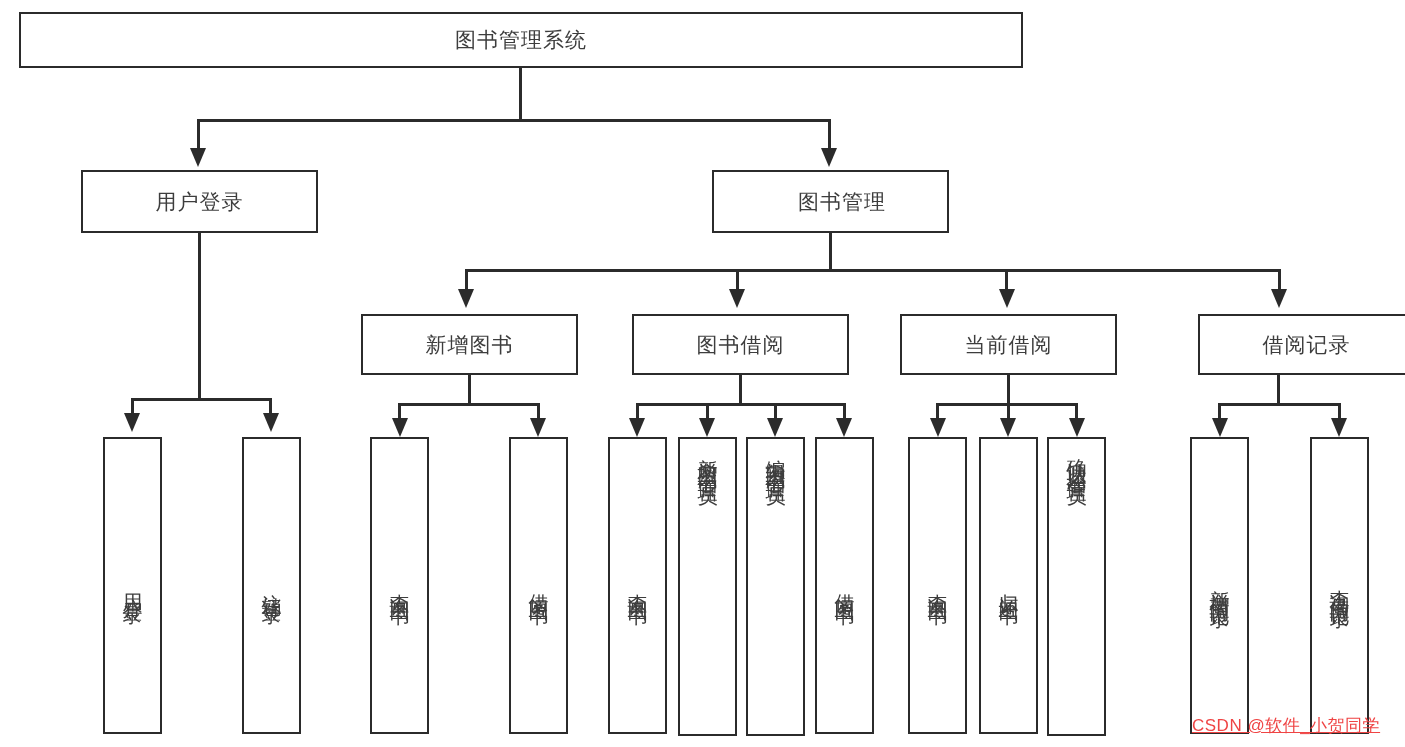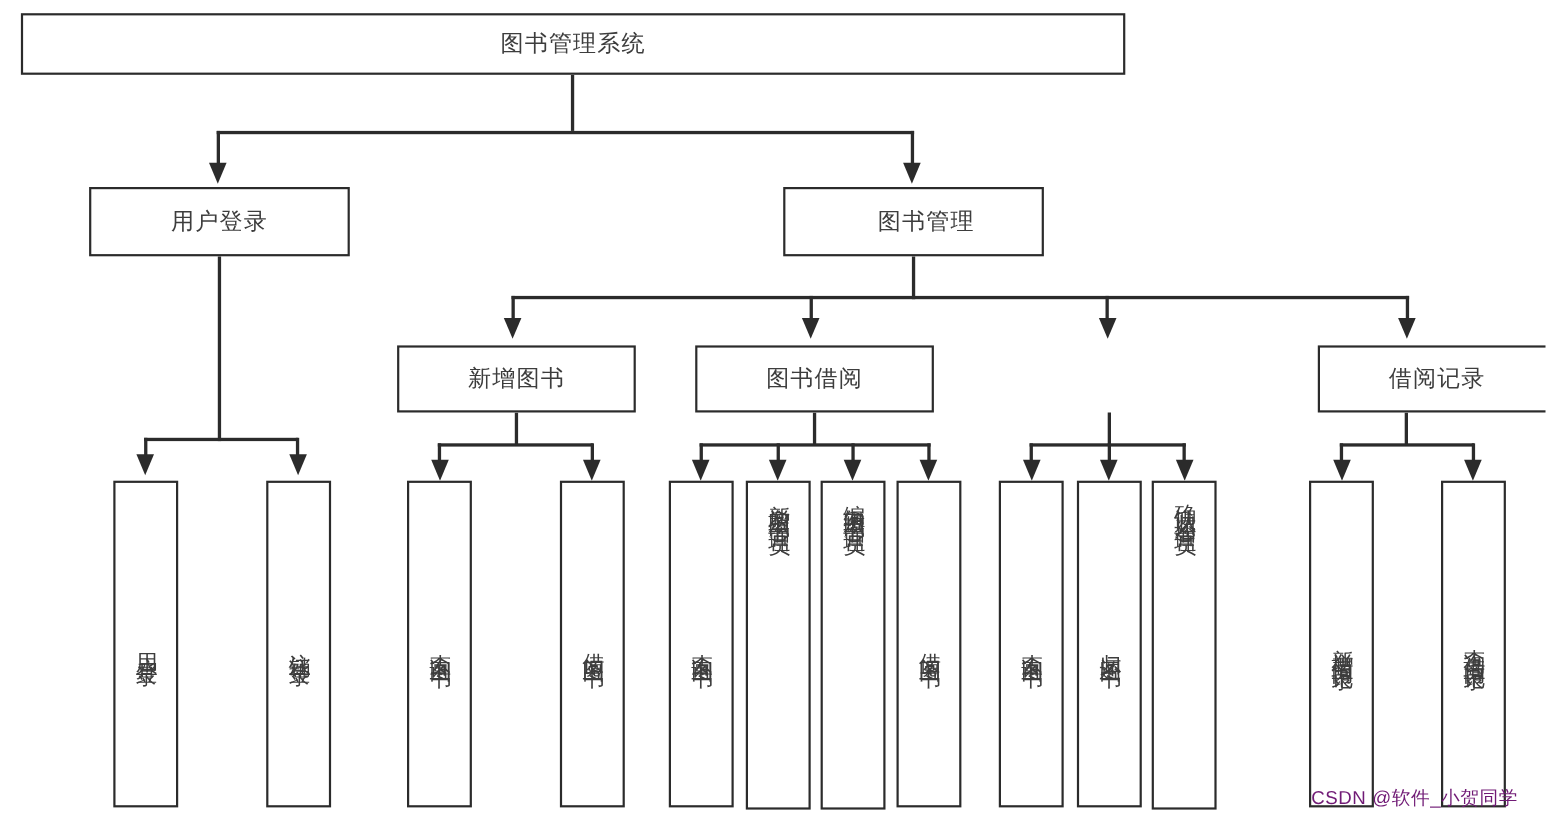--- a/index.html
+++ b/index.html
@@ -70,27 +70,28 @@
   .arrow{
     position:absolute;
     width:0;height:0;
     border-left:8px solid transparent;
     border-right:8px solid transparent;
     border-top:19px solid #2b2b2b;
     z-index:2;
   }
   #watermark{
     position:absolute;
-    color:#701a75;
+    color:#ef4444;
     font-size:17px;
     letter-spacing:0.5px;
     white-space:nowrap;
     z-index:5;
     left:1192px;
     top:714px;
+    text-decoration:underline;
   }
 </style>
 </head>
 <body>
 
 <div id="diagram">
 
   <div class="node horiz" style="left:19px;top:12px;width:1004px;height:56px;">
     <span>图书管理系统</span>
   </div>
@@ -131,20 +132,23 @@
   <div class="arrow" style="left:999px;top:289px;"></div>
 
   <div class="ln vln" style="left:1278px;top:269px;width:3px;height:22px;"></div>
   <div class="arrow" style="left:1271px;top:289px;"></div>
 
   <div class="node horiz" style="left:361px;top:314px;width:217px;height:61px;">
     <span>新增图书</span>
   </div>
   <div class="node horiz" style="left:632px;top:314px;width:217px;height:61px;">
     <span>图书借阅</span>
+  </div>
+  <div class="node horiz" style="left:900px;top:314px;width:217px;height:61px;">
+    <span>当前借阅</span>
   </div>
   <div class="node horiz" style="left:1198px;top:314px;width:217px;height:61px;">
     <span>借阅记录</span>
   </div>
 
   <div class="ln vln" style="left:468px;top:375px;width:3px;height:30px;"></div>
   <div class="ln hln" style="left:398px;top:403px;width:141px;height:3px;"></div>
   <div class="ln vln" style="left:398px;top:403px;width:3px;height:17px;"></div>
   <div class="arrow" style="left:392px;top:418px;"></div>
   <div class="ln vln" style="left:537px;top:403px;width:3px;height:17px;"></div>

